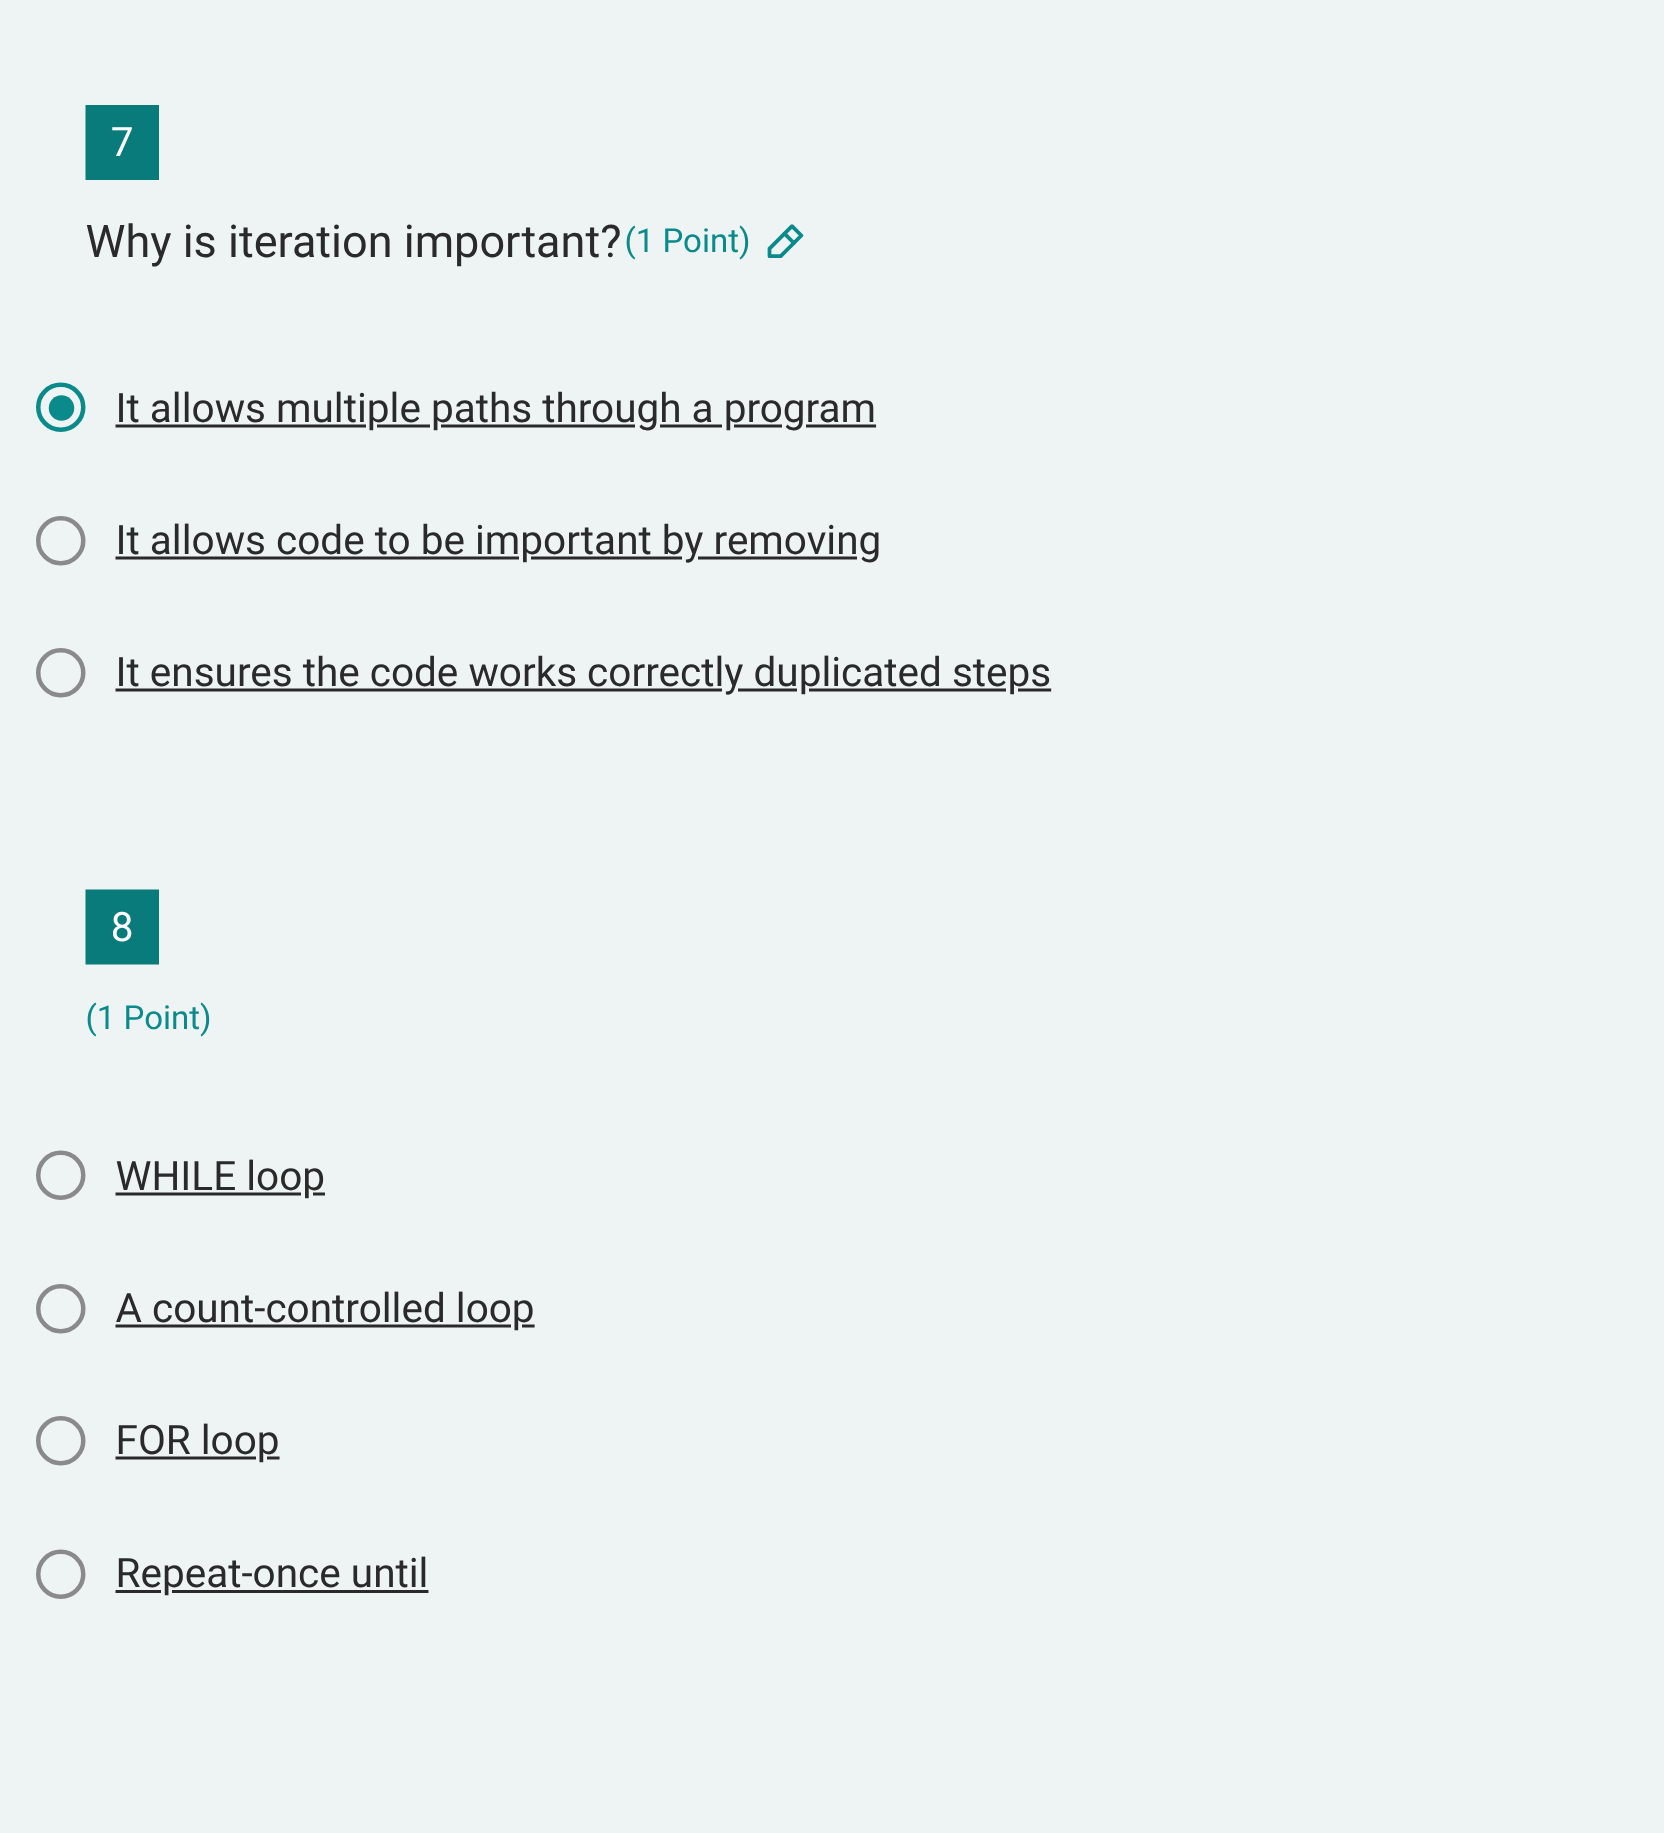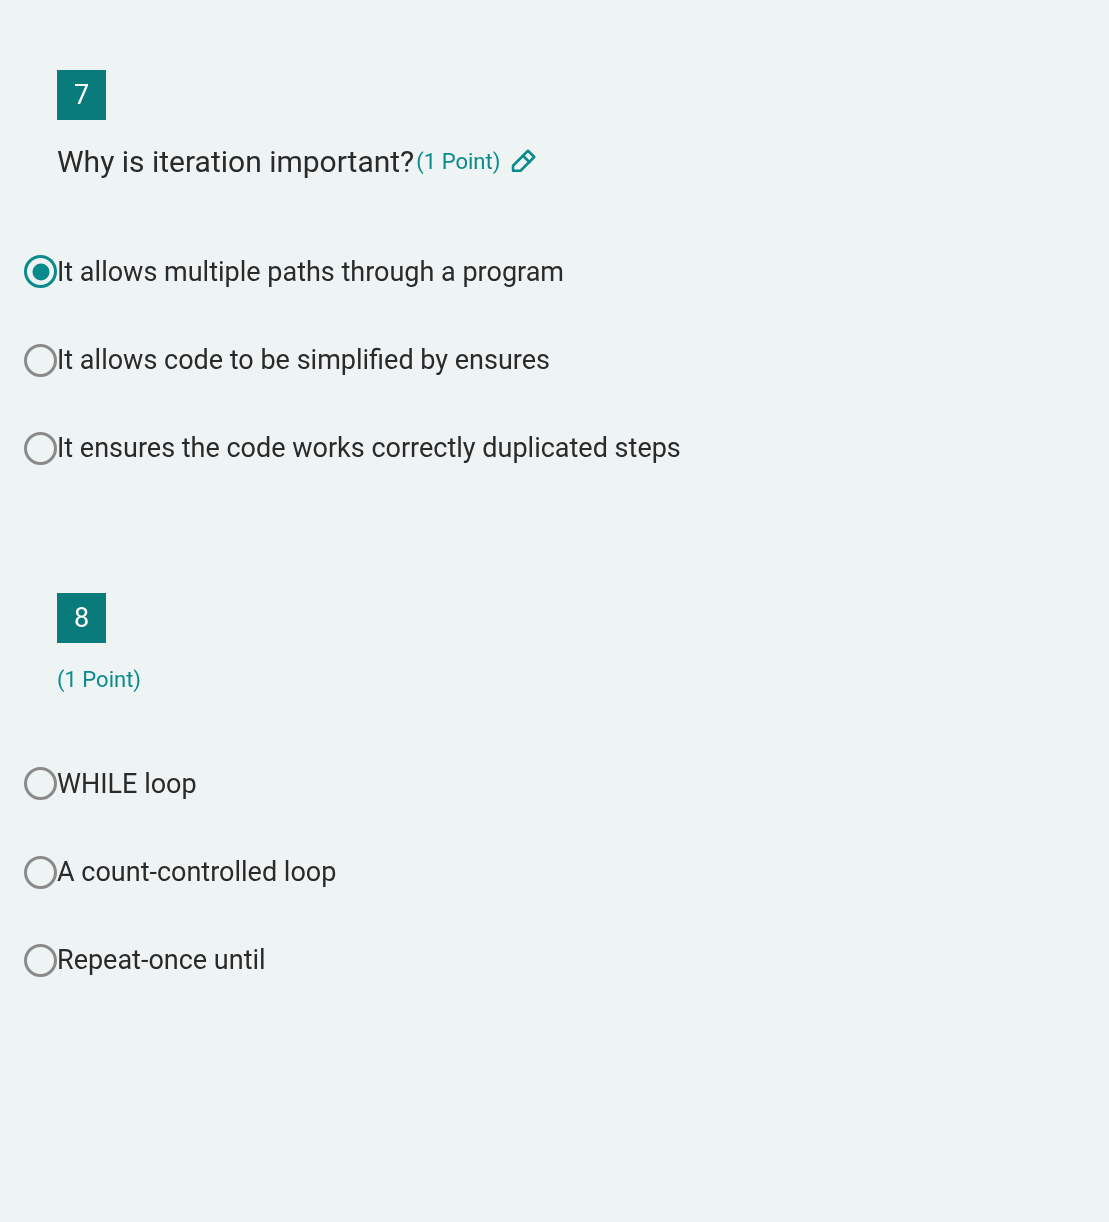--- a/index.html
+++ b/index.html
@@ -45,22 +45,24 @@
     align-items: center;
     margin-left: 6px;
     cursor: pointer;
   }
   .options {
     padding: 10px 24px 30px 24px;
   }
   .option {
     display: flex;
     align-items: center;
+    gap: 20px;
     padding: 26px 0;
     cursor: pointer;
+    text-decoration: underline;
   }
   .radio {
     width: 33px;
     height: 33px;
     border: 3px solid #8a8a8a;
     border-radius: 50%;
     flex-shrink: 0;
     position: relative;
   }
   .radio.selected {
@@ -99,21 +101,21 @@
       </span>
     </div>
   </div>
   <div class="options">
     <div class="option">
       <div class="radio selected"></div>
       <div class="option-label">It allows multiple paths through a program</div>
     </div>
     <div class="option">
       <div class="radio"></div>
-      <div class="option-label">It allows code to be simplified by ensures</div>
+      <div class="option-label">It allows code to be important by removing</div>
     </div>
     <div class="option">
       <div class="radio"></div>
       <div class="option-label">It ensures the code works correctly duplicated steps</div>
     </div>
   </div>
 </div>
 
 <div class="question-block">
   <div class="question-header">
@@ -126,16 +128,20 @@
     <div class="option">
       <div class="radio"></div>
       <div class="option-label">WHILE loop</div>
     </div>
     <div class="option">
       <div class="radio"></div>
       <div class="option-label">A count-controlled loop</div>
     </div>
     <div class="option">
       <div class="radio"></div>
+      <div class="option-label">FOR loop</div>
+    </div>
+    <div class="option">
+      <div class="radio"></div>
       <div class="option-label">Repeat-once until</div>
     </div>
   </div>
 </div>
 
 </body></html>

